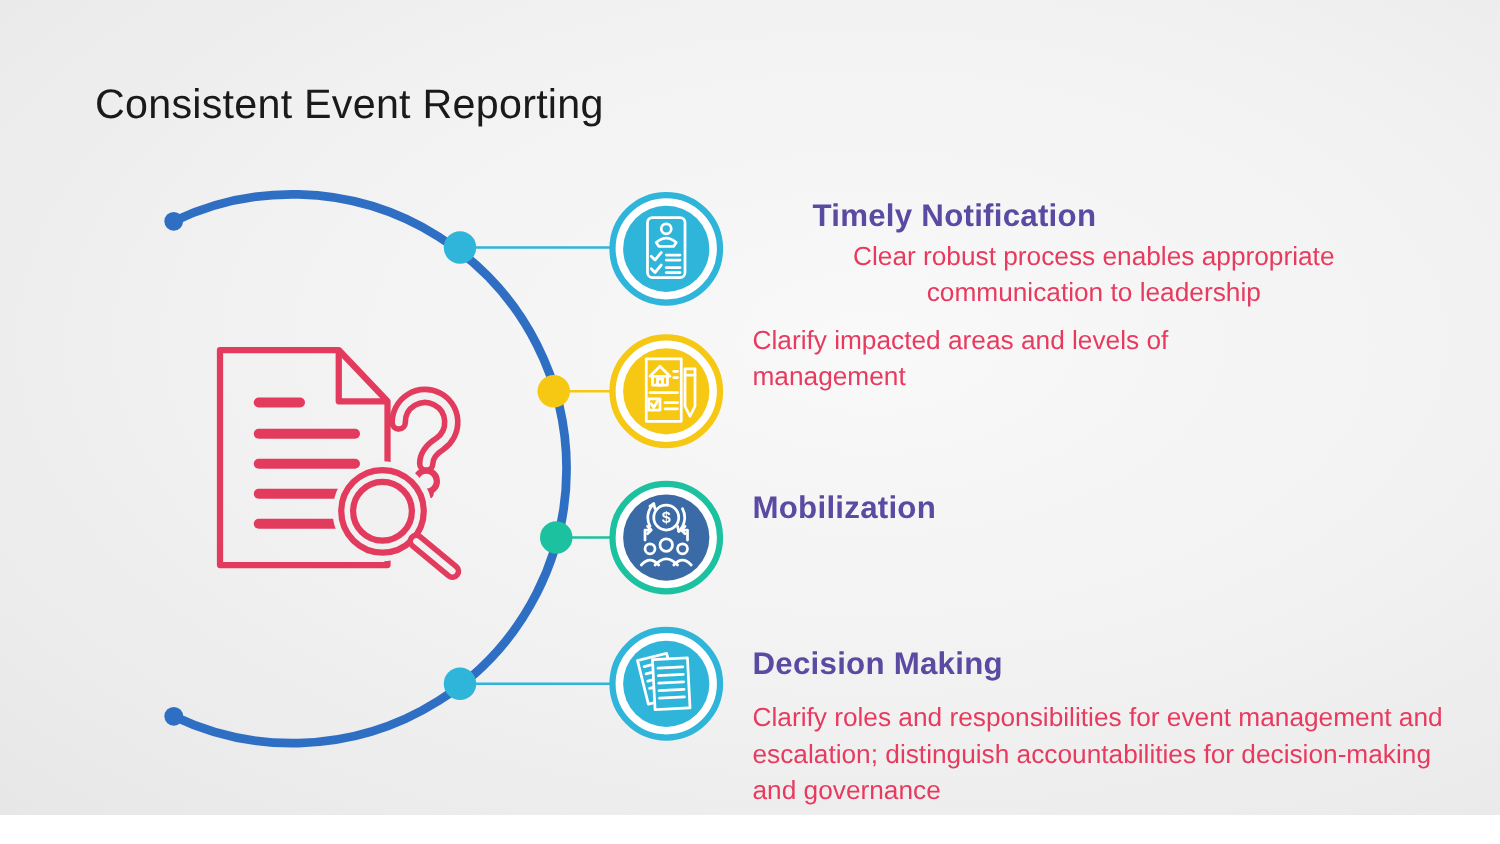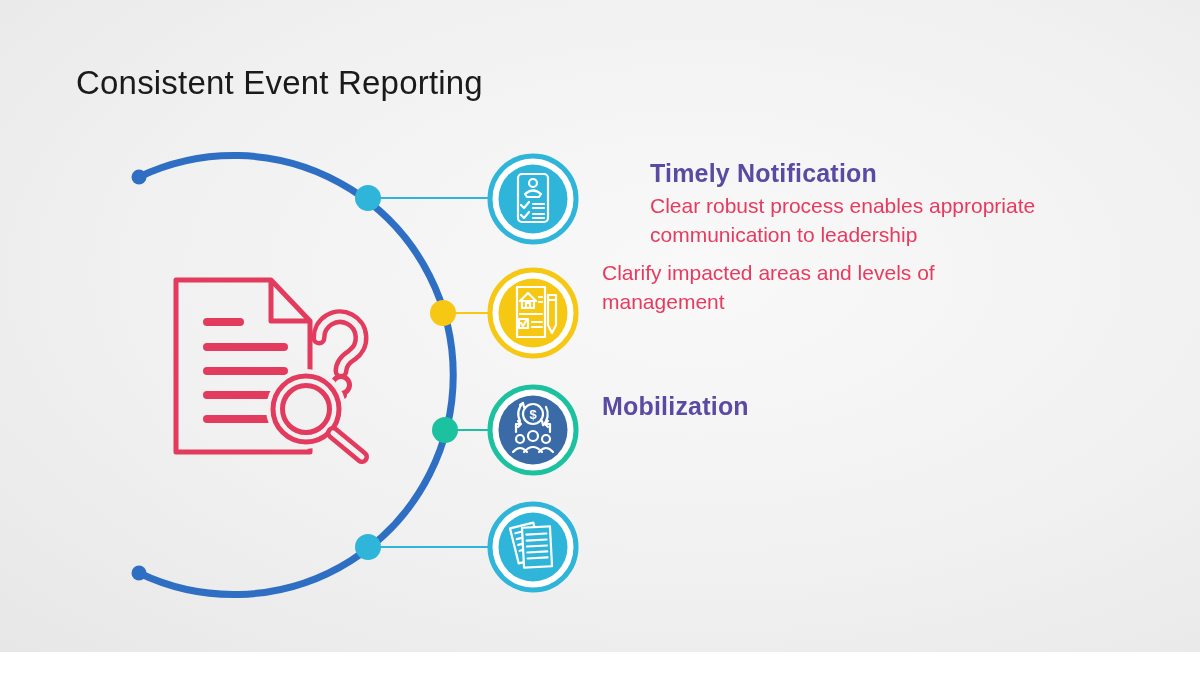--- a/index.html
+++ b/index.html
@@ -25,21 +25,21 @@
   .text-2{top:258px;}
   .text-3{top:392px;}
   .text-4{top:517px;}
   .item-title{
     font-size:25px;font-weight:700;color:#5b4aa2;letter-spacing:.2px;
     margin:0 0 3px 0;
   }
   .item-desc{
     font-size:21px;font-weight:400;color:#e83a5f;line-height:29px;margin:0;
   }
-  .desc-1{max-width:450px;}
+  .desc-1{max-width:450px;text-align:center;}
   .desc-2{max-width:400px;}
   .desc-3{max-width:470px;}
   .desc-4{max-width:565px;margin-top:14px;}
   .icon-stroke{stroke:#fff;stroke-width:2.2;fill:none;stroke-linecap:round;stroke-linejoin:round;}
 </style>
 </head>
 <body>
 
 <div class="slide">
 
@@ -177,14 +177,18 @@
   </div>
 
   <div class="item-text text-2">
     <p class="item-desc desc-2">Clarify impacted areas and levels of management</p>
   </div>
 
   <div class="item-text text-3">
     <h2 class="item-title">Mobilization</h2>
   </div>
 
+  <div class="item-text text-4">
+    <h2 class="item-title">Decision Making</h2>
+    <p class="item-desc desc-4">Clarify roles and responsibilities for event management and escalation; distinguish accountabilities for decision-making and governance</p>
+  </div>
 
 </div>
 
 </body></html>

